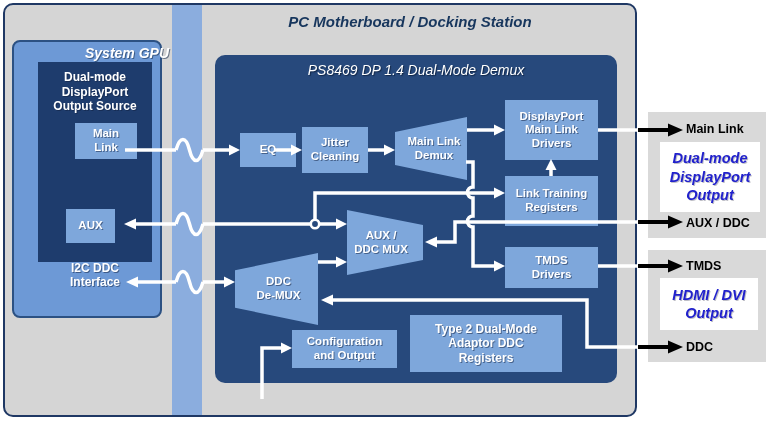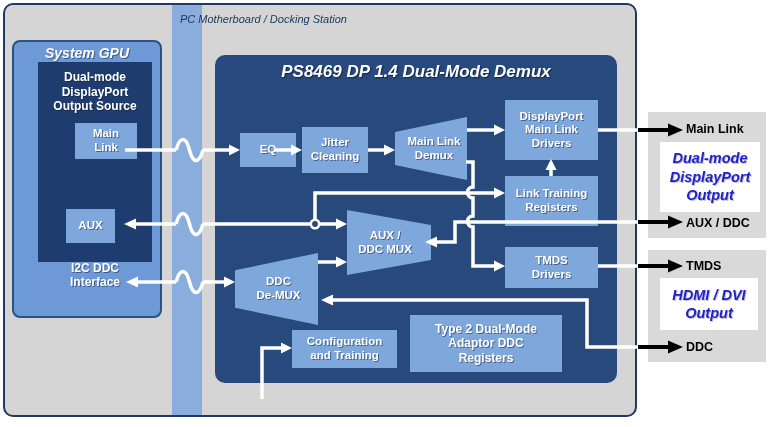--- a/index.html
+++ b/index.html
@@ -1,46 +1,46 @@
 <!DOCTYPE html>
 <html style="--page_bg: #ffffff; --outer_bg: #d5d5d5; --outer_border: #1f3864; --stripe: #8badde; --gpu_bg: #6d99d6; --gpu_border: #2c5183; --inner_navy: #1e3c6d; --demux_bg: #27497c; --block_bg: #7ea7db; --panel_bg: #d9d9d9; --white_box: #ffffff; --title_navy: #17365d; --caption_blue: #2121cc; --note_blue: #4877c0; --wire: #ffffff; --arrow: #000000;"><head>
 <meta charset="utf-8">
 <style>
   html,body{margin:0;padding:0;background:var(--page_bg,#fff);}
   .stage{position:relative;width:768px;height:427px;font-family:"Liberation Sans",sans-serif;overflow:hidden;}
   .abs{position:absolute;}
   .outer{left:3px;top:3px;width:634px;height:414px;background:var(--outer_bg,#d5d5d5);
          border:2px solid var(--outer_border,#1f3864);border-radius:10px;box-sizing:border-box;}
   .stripe{left:172px;top:5px;width:30px;height:410px;background:var(--stripe,#8badde);}
-  .pc-title{left:180px;top:13px;width:460px;text-align:left;color:var(--title_navy,#17365d);
-            font-size:11px;font-weight:normal;font-style:italic;}
+  .pc-title{left:180px;top:13px;width:460px;text-align:center;color:var(--title_navy,#17365d);
+            font-size:15px;font-weight:bold;font-style:italic;}
   .gpu{left:12px;top:40px;width:150px;height:278px;background:var(--gpu_bg,#6d99d6);
        border:2px solid var(--gpu_border,#2c5183);border-radius:8px;box-sizing:border-box;}
   .gpu-title{left:12px;top:45px;width:150px;text-align:center;color:#fff;font-size:14px;
-             font-weight:bold;font-style:italic;text-shadow:1px 1px 0 rgba(20,40,70,.55);}
+             font-weight:bold;font-style:italic;text-shadow:1px 1px 0 rgba(20,40,70,.55);padding-left:40px;}
   .inner-navy{left:38px;top:62px;width:114px;height:200px;background:var(--inner_navy,#1e3c6d);}
   .wlabel{color:#fff;font-weight:bold;text-align:center;white-space:pre-line;
           text-shadow:1px 1px 0 rgba(15,30,60,.5);}
   .src-label{left:40px;top:70px;width:110px;font-size:12px;line-height:1.22;}
   .blk{background:var(--block_bg,#7ea7db);display:flex;align-items:center;justify-content:center;
        color:#fff;font-weight:bold;text-align:center;white-space:pre-line;
        text-shadow:1px 1px 0 rgba(15,30,60,.5);font-size:11.5px;line-height:1.18;}
   .b-mainlink{left:75px;top:123px;width:62px;height:36px;}
   .b-aux{left:66px;top:209px;width:49px;height:34px;}
   .i2c-label{left:25px;top:261px;width:140px;font-size:12px;line-height:1.2;}
   .demux{left:215px;top:55px;width:402px;height:328px;background:var(--demux_bg,#27497c);border-radius:10px;}
-  .demux-title{left:215px;top:62px;width:402px;text-align:center;color:#fff;font-size:17px;
-               font-weight:bold;font-style:italic;text-shadow:1px 1px 1px rgba(10,25,50,.7);}
+  .demux-title{left:215px;top:62px;width:402px;text-align:center;color:#fff;font-size:14px;
+               font-weight:normal;font-style:italic;text-shadow:1px 1px 1px rgba(10,25,50,.7);}
   .b-eq{left:240px;top:133px;width:56px;height:34px;}
   .b-jitter{left:302px;top:127px;width:66px;height:46px;}
   .trap{background:var(--block_bg,#7ea7db);}
   .t-mld{left:395px;top:117px;width:72px;height:63px;clip-path:polygon(0 24%,100% 0,100% 100%,0 76%);padding-left:6px;box-sizing:border-box;}
   .b-drivers{left:505px;top:100px;width:93px;height:60px;}
   .b-ltr{left:505px;top:176px;width:93px;height:50px;}
-  .t-mux{left:347px;top:210px;width:84px;height:65px;clip-path:polygon(0 0,100% 23%,100% 77%,0 100%);padding-right:8px;box-sizing:border-box;}
+  .t-mux{left:347px;top:210px;width:76px;height:65px;clip-path:polygon(0 0,100% 23%,100% 77%,0 100%);padding-right:8px;box-sizing:border-box;}
   .b-tmds{left:505px;top:247px;width:93px;height:41px;}
   .t-ddcdemux{left:235px;top:253px;width:83px;height:72px;clip-path:polygon(0 24%,100% 0,100% 100%,0 76%);padding-left:4px;box-sizing:border-box;}
   .b-config{left:292px;top:330px;width:105px;height:38px;}
   .b-type2{left:410px;top:315px;width:152px;height:57px;font-size:12px;text-align:center;}
   .note{left:215px;top:395px;width:290px;text-align:center;color:var(--note_blue,#4877c0);
         font-size:12px;font-weight:bold;font-style:italic;}
   .panel{background:var(--panel_bg,#d9d9d9);}
   .p1{left:648px;top:112px;width:118px;height:126px;}
   .p2{left:648px;top:250px;width:118px;height:112px;}
   .io-label{left:686px;width:80px;color:#000;font-size:12.5px;font-weight:bold;white-space:nowrap;}
@@ -90,21 +90,21 @@
 Drivers</div>
   <div class="abs blk b-ltr">Link Training
 Registers</div>
   <div class="abs blk trap t-mux">AUX /
 DDC MUX</div>
   <div class="abs blk b-tmds">TMDS
 Drivers</div>
   <div class="abs blk trap t-ddcdemux">DDC
 De-MUX</div>
   <div class="abs blk b-config">Configuration
-and Training</div>
+and Output</div>
   <div class="abs blk b-type2">Type 2 Dual-Mode
 Adaptor DDC
 Registers</div>
 
   <div class="abs panel p1"></div>
   <div class="abs io-label io-ml">Main Link</div>
   <div class="abs caption-box c1">
     <div class="caption">Dual-mode
 DisplayPort
 Output</div>

